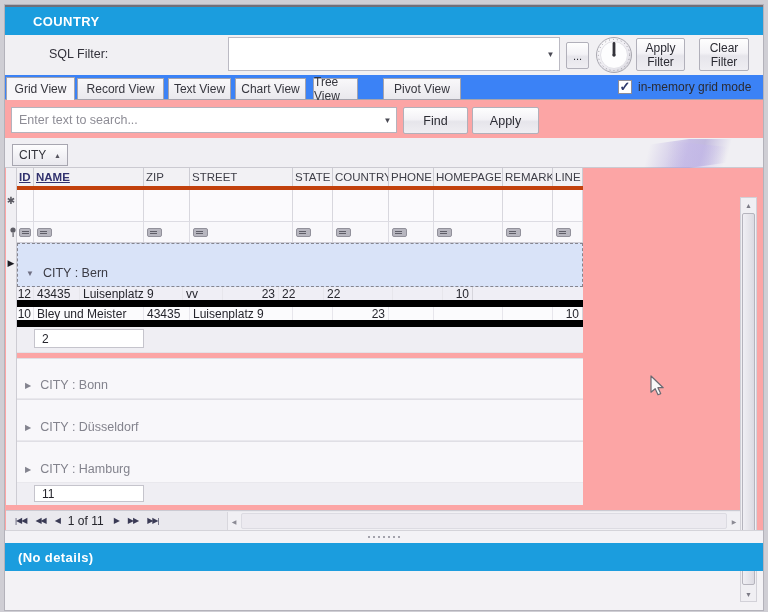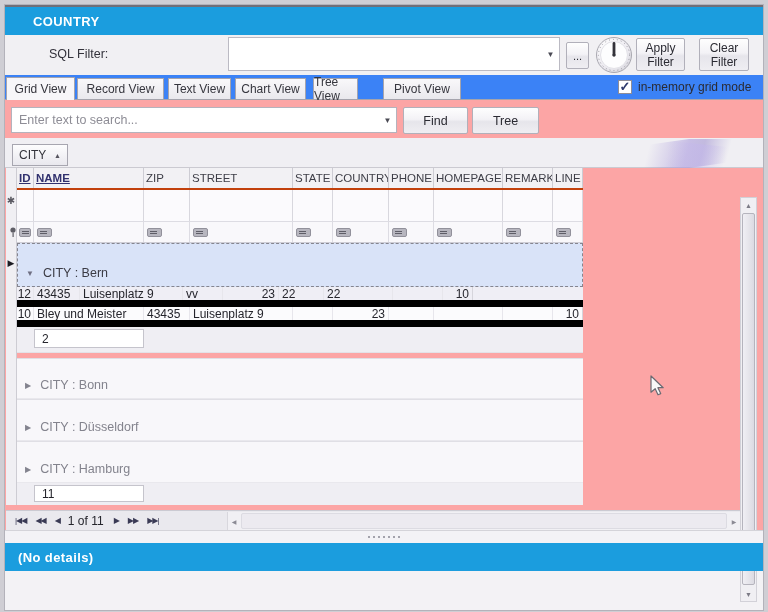--- a/index.html
+++ b/index.html
@@ -63,21 +63,21 @@
   .r{position:absolute;left:12px;width:566px;display:flex;box-sizing:border-box;}
   #indicator-strip{position:absolute;left:1px;top:68px;width:11px;height:337px;background:#f0eff3;
     border-right:1px solid #cdccd3;box-sizing:border-box;}
   .ind-icon{position:absolute;left:0;width:10px;text-align:center;color:#5a5962;}
   .cell{box-sizing:border-box;overflow:hidden;white-space:nowrap;padding:0 3px;
     border-right:1px solid #e7e6ec;font-size:12px;color:#25252c;display:flex;align-items:center;}
   .c1{width:17px;justify-content:flex-end;padding:0 2px;}
   .c2{width:110px;}.c3{width:46px;}.c4{width:103px;}.c5{width:40px;}
   .c6{width:56px;justify-content:flex-end;}.c7{width:45px;}.c8{width:69px;}
   .c9{width:50px;}.c10{width:30px;justify-content:flex-end;border-right:1px solid #d6d5dc;}
-  #hdr-row{top:68px;height:22px;background:#f2f1f4;border-bottom:2px solid #c2410c;}
+  #hdr-row{top:68px;height:22px;background:#f2f1f4;border-bottom:4px solid #c2410c;}
   #hdr-row .cell{font-size:11.5px;color:#3e3e47;border-right:1px solid #cdccd3;padding:0 2px;}
   #hdr-row .key{font-weight:bold;text-decoration:underline;color:#31316e;}
   #hdr-row .c1,#hdr-row .c6,#hdr-row .c10{justify-content:flex-start;}
   #new-row{top:90px;height:32px;background:#fbfafd;border-bottom:1px solid #dddce3;}
   #new-row .cell{border-right:1px solid #d8d7de;}
   #filter-row{top:122px;height:21px;background:#f9f8fb;border-bottom:1px solid #cfced6;}
   #filter-row .cell{border-right:1px solid #dddce3;align-items:center;justify-content:flex-start;}
   .opchip{width:13px;height:7px;background:#b7b6bf;border:1px solid #92919b;border-radius:2px;
     background-image:linear-gradient(#5f5e68,#5f5e68),linear-gradient(#5f5e68,#5f5e68);
     background-size:7px 1px,7px 1px;background-position:2px 2px,2px 4px;background-repeat:no-repeat;}
@@ -185,21 +185,21 @@
 
   <div id="content">
 
     <div id="search-input">
       <input type="text" placeholder="Enter text to search..." style="">
       <div class="combo-arrow">
         <span>▼</span>
       </div>
     </div>
     <div id="btn-find" class="btn">Find</div>
-    <div id="btn-clear2" class="btn">Tree</div>
+    <div id="btn-clear2" class="btn">Apply</div>
 
     <div id="group-panel">
       <div id="group-chip">
         <span>CITY</span>
         <span class="sort-glyph">▲</span>
       </div>
       <div id="swoosh"></div>
     </div>
 
     <div id="indicator-strip">

